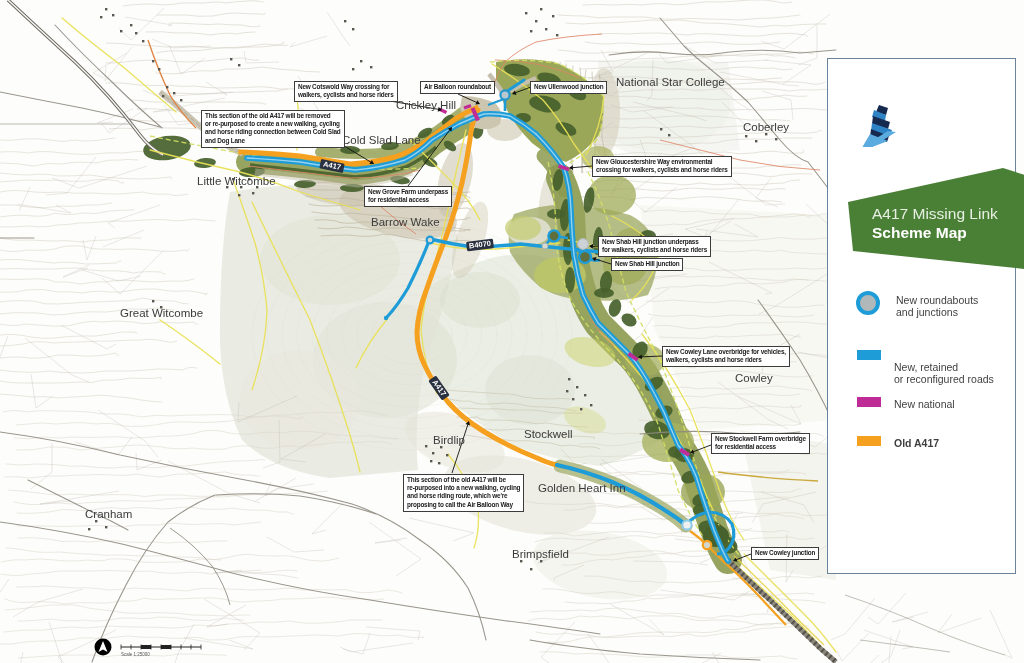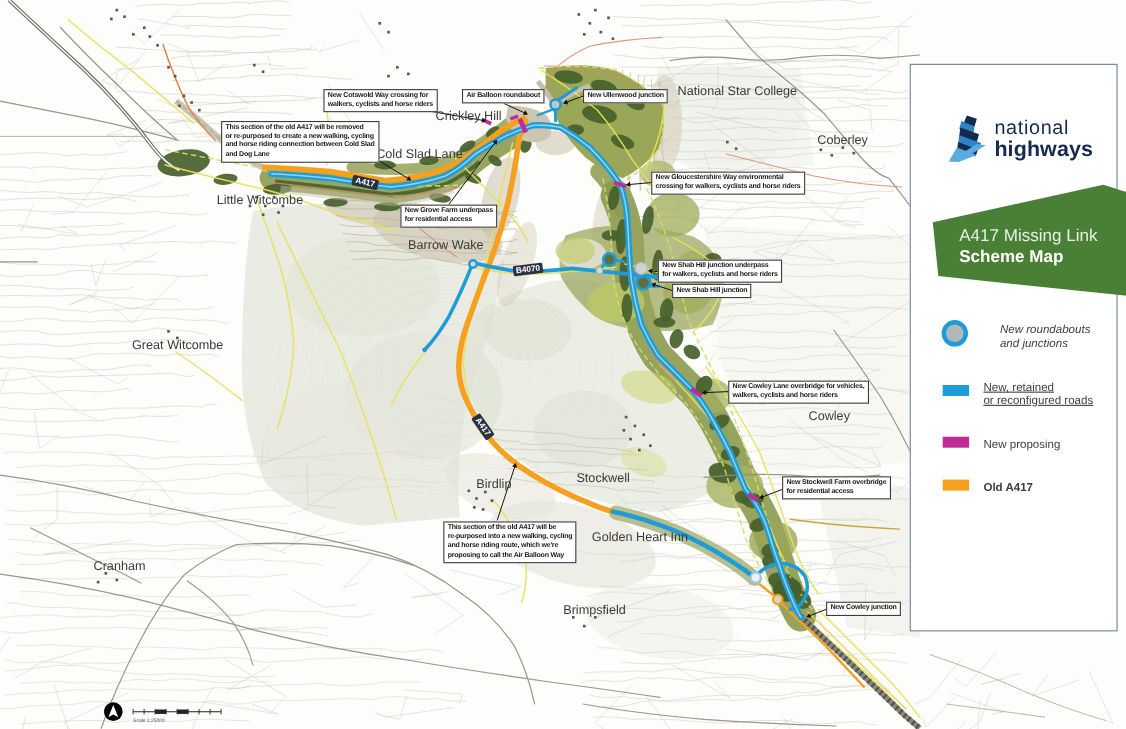--- a/index.html
+++ b/index.html
@@ -656,19 +656,18 @@
       <polygon points="8,30 26,37 10,43 1,42" fill="#5aabe0"></polygon>
     </g>
     <polygon points="21,144 176,110 198,117 198,211 26,193" fill="#4a7f36"></polygon>
     <text x="45" y="161" font-family="Liberation Sans, sans-serif" font-size="15.5" fill="#e8f0e4">A417 Missing Link</text>
     <text x="45" y="180" font-family="Liberation Sans, sans-serif" font-size="15.5" font-weight="bold" fill="#ffffff">Scheme Map</text>
     <circle cx="41" cy="245" r="10" fill="#b0b8ba" stroke="#1d9cd8" stroke-width="4"></circle>
     <rect x="30" y="292" width="24" height="10" fill="#1d9cd8"></rect>
     <rect x="30" y="339" width="24" height="10" fill="#c02c96"></rect>
     <rect x="30" y="378" width="24" height="10" fill="#f5a01f"></rect>
   </svg>
-  <div class="lg" style="left:81px;top:236px;font-style:italic;">New roundabouts<br>and junctions</div>
-  <div class="lg" style="left:66px;top:288px;text-decoration:underline;">New, retained<br>or reconfigured roads</div>
-  <div class="lg" style="left:66px;top:340px;">New proposing</div>
+  <div class="lg" style="left:68px;top:236px;">New roundabouts<br>and junctions</div>
+  <div class="lg" style="left:66px;top:303px;">New, retained<br>or reconfigured roads</div>
+  <div class="lg" style="left:66px;top:340px;">New national</div>
   <div class="lg" style="left:66px;top:379px;font-weight:bold;">Old A417</div>
-  <div id="logotext"><span class="l1">national</span><br><span class="l2">highways</span></div>
 </div>
 
 </div>
 </body></html>

